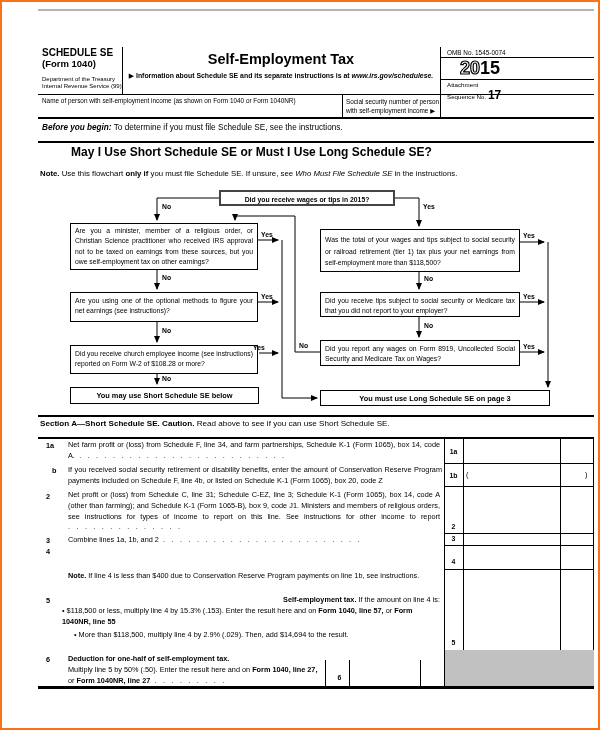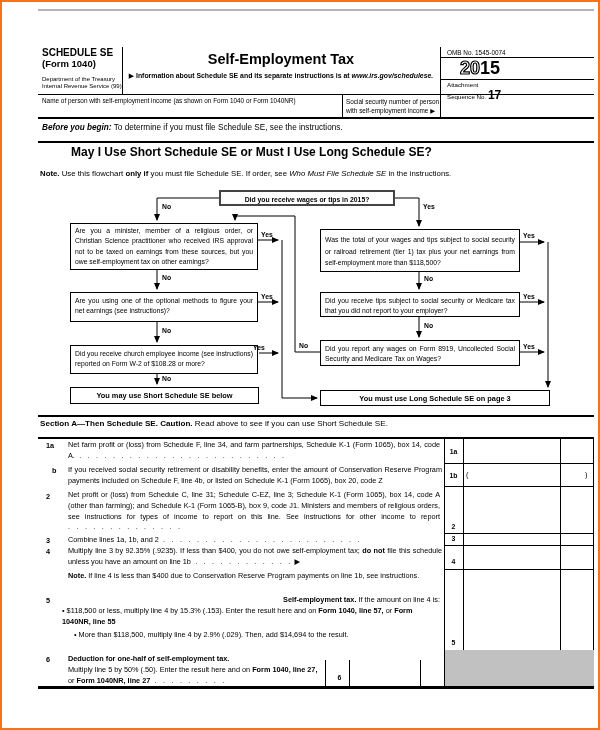--- a/index.html
+++ b/index.html
@@ -54,21 +54,21 @@
   <div class="ln" style="left:340px;top:92px;width:1px;height:23px;"></div>
   <div class="abs" style="left:344px;top:95.5px;font-size:6.4px;">Social security number of person</div>
   <div class="abs" style="left:344px;top:104.5px;font-size:6.4px;">with self-employment income ▶</div>
   <div class="abs" style="left:440px;top:93px;width:150px;height:21px;"></div>
   <div class="ln" style="left:36px;top:115px;width:556px;height:2px;"></div>
 
   <div class="abs" style="left:40px;top:121px;font-size:8.2px;"><span class="seg-b seg-i">Before you begin:</span><span> To determine if you must file Schedule SE, see the instructions.</span></div>
   <div class="ln" style="left:36px;top:139px;width:556px;height:2px;"></div>
 
   <div class="abs b" style="left:38px;top:143px;font-size:12px;margin-left:31px;">May I Use Short Schedule SE or Must I Use Long Schedule SE?</div>
-  <div class="abs" style="left:38px;top:167px;font-size:7.8px;"><span class="seg-b">Note.</span><span> Use this flowchart </span><span class="seg-b">only if</span><span> you must file Schedule SE. If order, see </span><span class="seg-i">Who Must File Schedule SE</span><span> in the instructions.</span></div>
+  <div class="abs" style="left:38px;top:167px;font-size:7.8px;"><span class="seg-b">Note.</span><span> Use this flowchart </span><span class="seg-b">only if</span><span> you must file Schedule SE. If unsure, see </span><span class="seg-i">Who Must File Schedule SE</span><span> in the instructions.</span></div>
 
   <svg class="flow" width="600" height="730" viewBox="0 0 600 730">
     <defs>
       <marker id="ah" markerWidth="9" markerHeight="8" refX="6" refY="3" orient="auto" markerUnits="userSpaceOnUse">
         <path d="M0,0 L7,3 L0,6 z" fill="#000"></path>
       </marker>
     </defs>
     <g stroke="#000" stroke-width="1" fill="none">
       <path d="M217,196 L155,196 L155,218" marker-end="url(#ah)"></path>
       <path d="M393,196 L417,196 L417,224" marker-end="url(#ah)"></path>
@@ -108,21 +108,21 @@
   <div class="fc-lab" style="left:259px;top:291px;">Yes</div>
   <div class="fc-lab" style="left:251px;top:342px;">Yes</div>
   <div class="fc-lab" style="left:422px;top:273px;">No</div>
   <div class="fc-lab" style="left:422px;top:320px;">No</div>
   <div class="fc-lab" style="left:521px;top:230px;">Yes</div>
   <div class="fc-lab" style="left:521px;top:291px;">Yes</div>
   <div class="fc-lab" style="left:521px;top:341px;">Yes</div>
   <div class="fc-lab" style="left:297px;top:340px;">No</div>
 
   <div class="ln" style="left:36px;top:413px;width:556px;height:2px;"></div>
-  <div class="abs" style="left:38px;top:417px;font-size:8.1px;"><span class="seg-b">Section A—Then Schedule SE.  </span><span class="seg-b">Caution. </span><span>Read above to see if you can use Short Schedule SE.</span></div>
+  <div class="abs" style="left:38px;top:417px;font-size:8.1px;"><span class="seg-b">Section A—Short Schedule SE.  </span><span class="seg-b">Caution. </span><span>Read above to see if you can use Short Schedule SE.</span></div>
   <div class="ln" style="left:36px;top:435px;width:556px;height:2px;"></div>
 
   <div class="ln" style="left:442px;top:435px;width:1px;height:213px;"></div>
   <div class="ln" style="left:461px;top:435px;width:1px;height:213px;"></div>
   <div class="ln" style="left:558px;top:435px;width:1px;height:213px;"></div>
   <div class="ln" style="left:591px;top:435px;width:1px;height:249px;"></div>
 
   <div class="ln" style="left:442px;top:461px;width:150px;height:1px;"></div>
   <div class="ln" style="left:442px;top:484px;width:150px;height:1px;"></div>
   <div class="ln" style="left:442px;top:531px;width:150px;height:1px;"></div>
@@ -163,21 +163,20 @@
   <div class="rownum" style="left:50px;top:464px;">b</div>
   <div class="rowtxt" style="left:66px;top:463px;width:374px;height:22px;"><span>If you received social security retirement or disability benefits, enter the amount of Conservation Reserve Program payments included on Schedule F, line 4b, or listed on Schedule K-1 (Form 1065), box 20, code Z</span></div>
 
   <div class="rownum" style="left:44px;top:490px;">2</div>
   <div class="rowtxt" style="left:66px;top:488px;width:372px;height:44px;"><span>Net profit or (loss) from Schedule C, line 31; Schedule C-EZ, line 3; Schedule K-1 (Form 1065), box 14, code A (other than farming); and Schedule K-1 (Form 1065-B), box 9, code J1. Ministers and members of religious orders, see instructions for types of income to report on this line. See instructions for other income to report</span><span class="seg-d"> . . . . . . . . . . . . . .</span></div>
 
   <div class="rownum" style="left:44px;top:534px;">3</div>
   <div class="rowtxt" style="left:66px;top:533px;width:372px;height:11px;"><span>Combine lines 1a, 1b, and 2</span><span class="seg-d"> . . . . . . . . . . . . . . . . . . . . . . . .</span></div>
 
   <div class="rownum" style="left:44px;top:545px;">4</div>
-  <div class="rowtxt" style="left:66px;top:544px;width:374px;height:23px;"><span>Multiply line 3 by 92.35% (.9235). If less than $400, you do not owe self-employment tax; </span><span class="seg-b">do not</span><span> file this schedule unless you have an amount on line 1b</span><span class="seg-d"> . . . . . . . . . . . .</span><span> ▶</span></div>
   <div class="rowtxt" style="left:66px;top:569px;width:372px;height:22px;text-align:left;"><span class="seg-b">Note.</span><span> If line 4 is less than $400 due to Conservation Reserve Program payments on line 1b, see instructions.</span></div>
 
   <div class="rownum" style="left:44px;top:594px;">5</div>
   <div class="rowtxt" style="left:66px;top:593px;width:372px;height:11px;text-align:right;"><span class="seg-b">Self-employment tax.</span><span> If the amount on line 4 is:</span></div>
   <div class="rowtxt" style="left:60px;top:604px;width:366px;height:22px;text-align:left;"><span>• $118,500 or less, multiply line 4 by 15.3% (.153). Enter the result here and on </span><span class="seg-b">Form 1040, line 57,</span><span> or </span><span class="seg-b">Form 1040NR, line 55</span></div>
   <div class="rowtxt" style="left:72px;top:628px;width:366px;height:11px;text-align:left;"><span>• More than $118,500, multiply line 4 by 2.9% (.029). Then, add $14,694 to the result.</span></div>
 
   <div class="rownum" style="left:44px;top:653px;">6</div>
   <div class="rowtxt" style="left:66px;top:652px;width:260px;height:11px;text-align:left;"><span class="seg-b">Deduction for one-half of self-employment tax.</span></div>
   <div class="rowtxt" style="left:66px;top:663px;width:256px;height:22px;text-align:left;"><span>Multiply line 5 by 50% (.50). Enter the result here and on </span><span class="seg-b">Form 1040, line 27,</span><span> or </span><span class="seg-b">Form 1040NR, line 27</span><span class="seg-d"> . . . . . . . . .</span></div>

